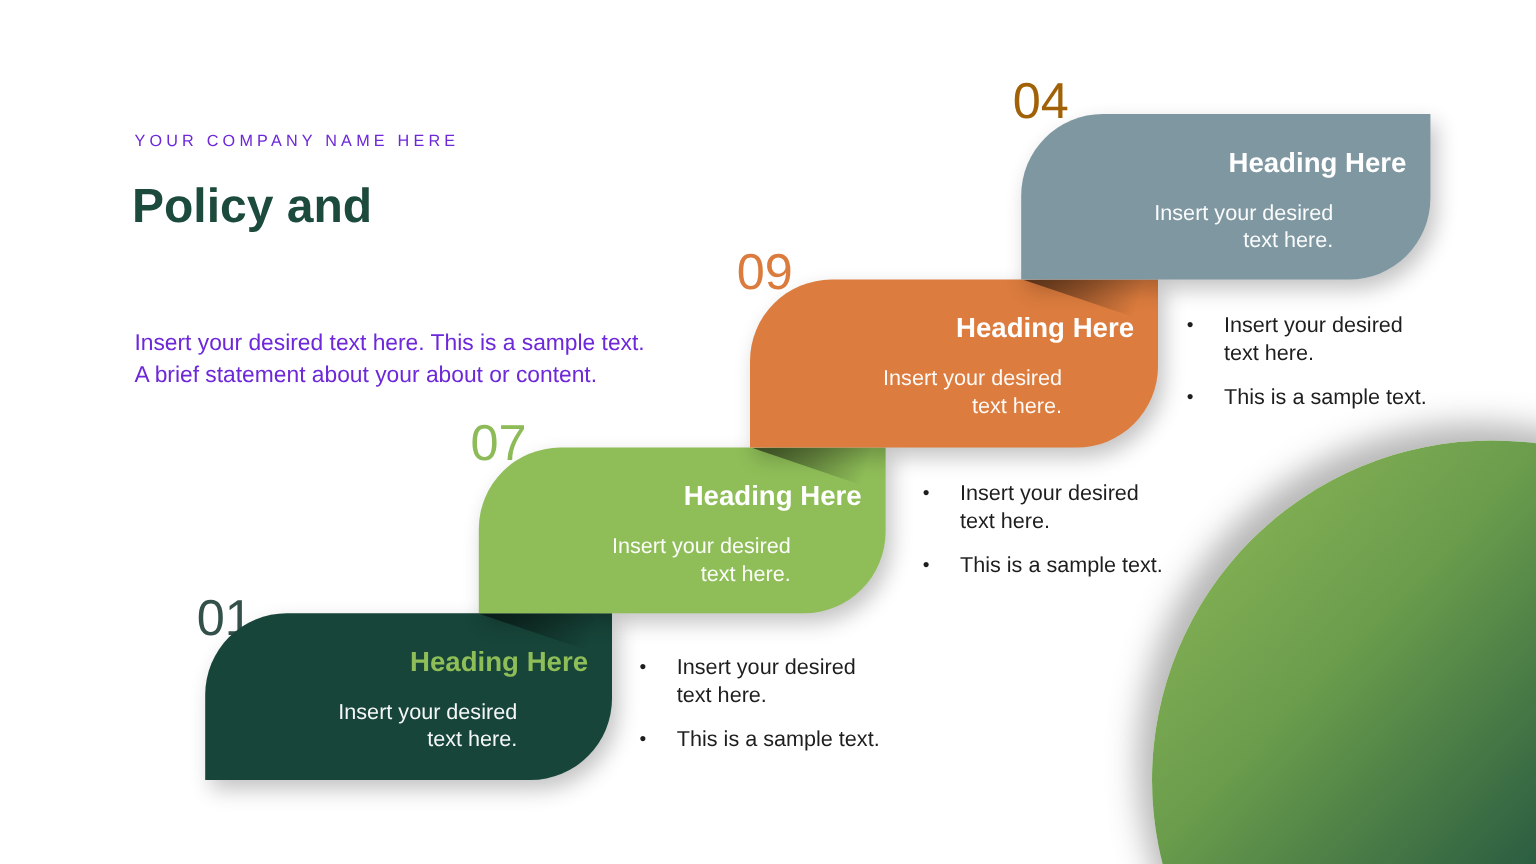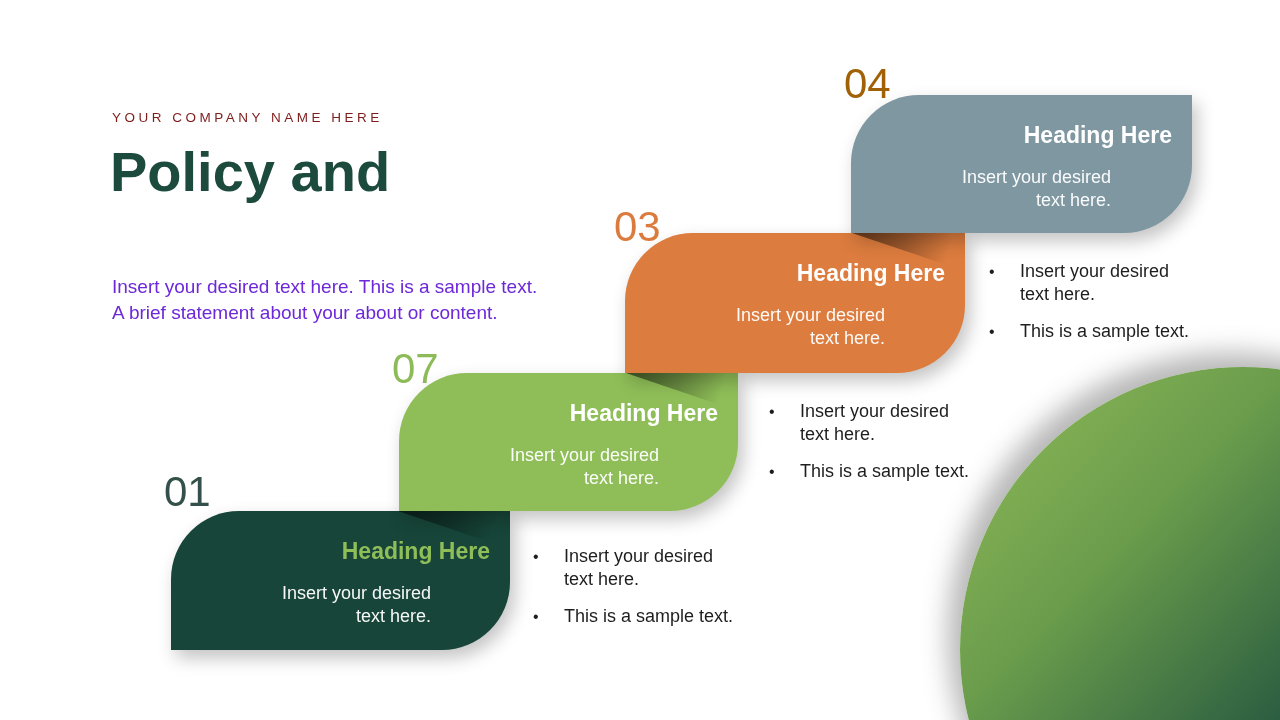--- a/index.html
+++ b/index.html
@@ -5,44 +5,44 @@
   html,body{margin:0;padding:0;}
   body{
     width:1280px;height:720px;overflow:hidden;background:#ffffff;
     font-family:"Liberation Sans", sans-serif;
   }
   .slide{position:relative;width:1280px;height:720px;background:#ffffff;overflow:hidden;}
 
   
   .company{
     position:absolute;left:112px;top:110px;
-    font-size:13.5px;letter-spacing:3.5px;color:#7f1d1d;font-weight:400;
+    font-size:13.5px;letter-spacing:3.5px;color:#6d28d9;font-weight:400;
   }
   .title{
     position:absolute;left:110px;top:146px;
-    font-size:56px;line-height:52px;font-weight:bold;color:#1c4a3c;
+    font-size:40px;line-height:52px;font-weight:bold;color:#1c4a3c;
   }
   .subtitle{
     position:absolute;left:112px;top:274px;
     font-size:19px;line-height:25.5px;color:#6d28d9;
   }
 
   
   .circle{
     position:absolute;left:960px;top:367px;width:566px;height:566px;
     border-radius:50%;z-index:0;
     background:linear-gradient(134deg,#87B355 8%,#6A9C4C 30%,#2A5C41 60%,#1D4C3C 78%);
     box-shadow:-12px -14px 26px rgba(95,95,95,0.45);
   }
 
   
   .step-number{
     position:absolute;z-index:0;font-size:42px;line-height:1;font-weight:400;
   }
-  .n1{left:164px;top:471px;text-align:right;}
+  .n1{left:164px;top:494px;text-align:right;}
   .n2{left:392px;top:348px;}
   .n3{left:614px;top:206px;}
   .n4{left:844px;top:63px;}
 
   
   .card{
     position:absolute;border-radius:68px 0 68px 0;
     box-shadow:5px 8px 18px rgba(0,0,0,0.24);
     text-align:right;
   }
@@ -72,21 +72,21 @@
 </style>
 </head>
 <body>
 
 <div class="slide">
 
   <div class="circle" style="background: linear-gradient(134deg, rgb(135, 179, 85) 8%, rgb(106, 156, 76) 30%, rgb(42, 92, 65) 60%, rgb(29, 76, 60) 78%);"></div>
 
   <div class="step-number n1" style="color: rgb(51, 81, 74);">01</div>
   <div class="step-number n2" style="color: rgb(140, 187, 87);">07</div>
-  <div class="step-number n3" style="color: rgb(219, 124, 62);">03</div>
+  <div class="step-number n3" style="color: rgb(219, 124, 62);">09</div>
   <div class="step-number n4" style="color: #a16207;">04</div>
 
   <div class="company">YOUR COMPANY NAME HERE</div>
   <div class="title" style="color: rgb(28, 74, 60);">
     <div>Policy and</div>
   </div>
   <div class="subtitle">
     <div>Insert your desired text here. This is a sample text.</div>
     <div>A brief statement about your about or content.</div>
   </div>

